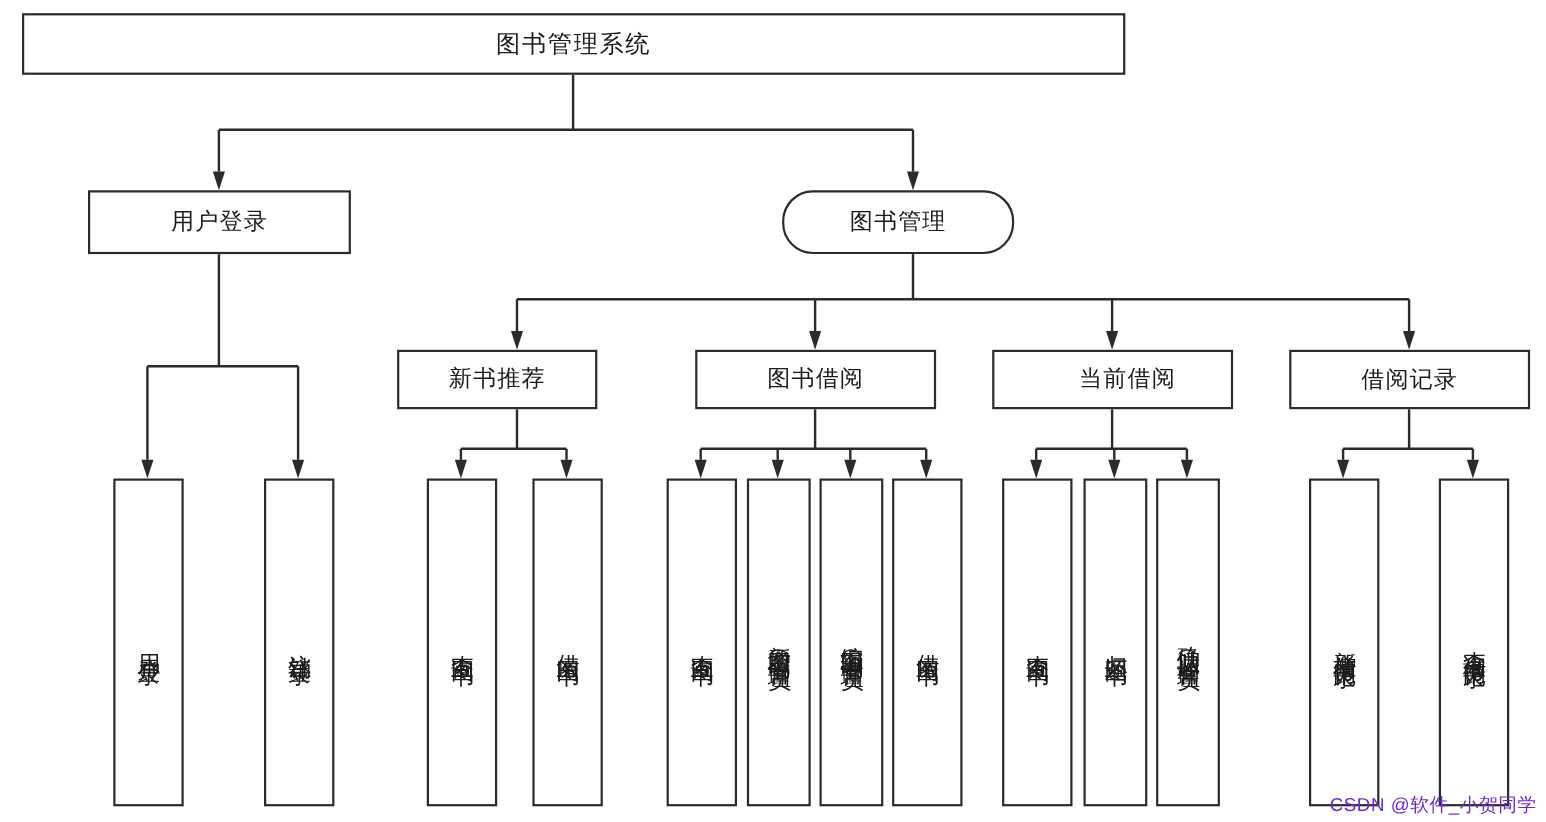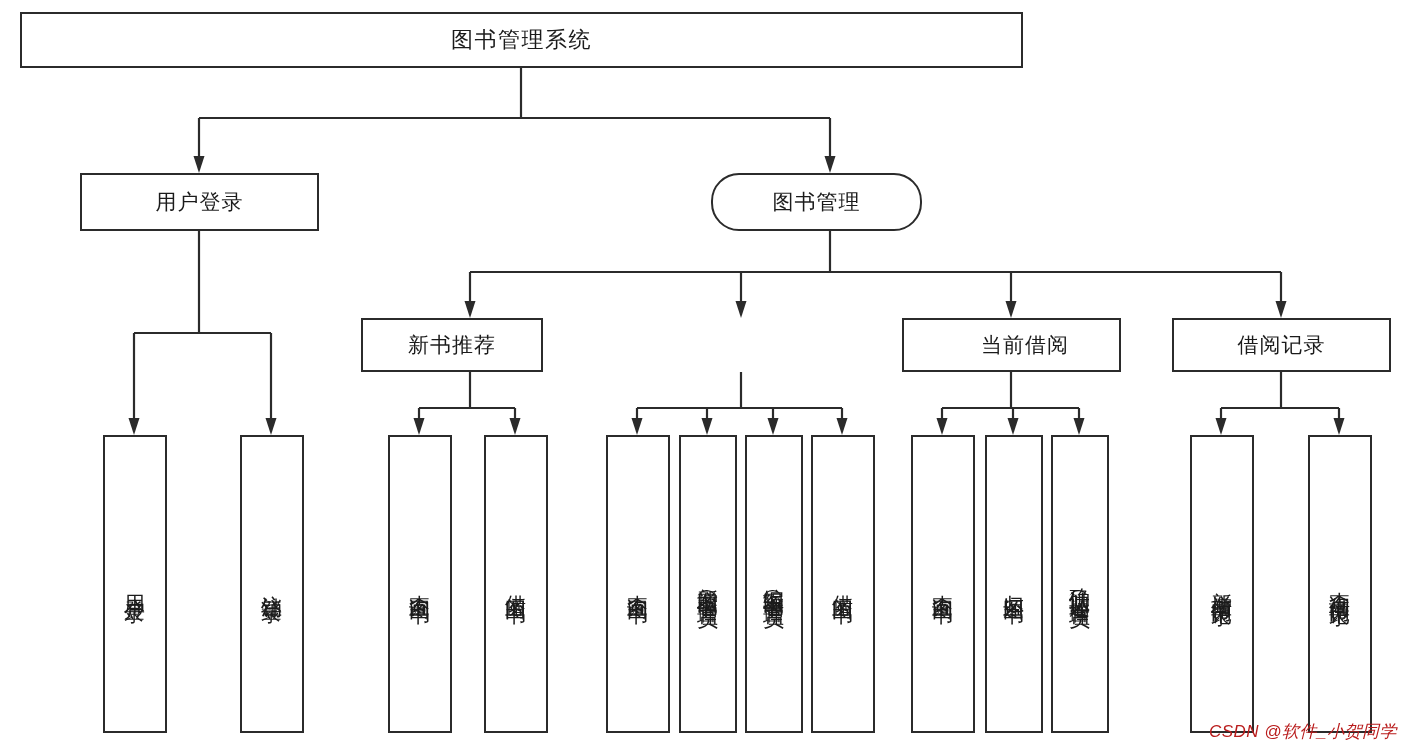--- a/index.html
+++ b/index.html
@@ -73,24 +73,23 @@
   #wires polygon.arrowhead {
     fill: #2b2b2b;
     stroke: none;
   }
   
   .watermark {
     position: absolute;
     right: 8px;
     bottom: 4px;
     font-size: 17px;
-    color: #b91c1c;
+    color: #6d28d9;
     letter-spacing: 0.5px;
     white-space: nowrap;
-    font-style: italic;
   }
 </style>
 </head>
 <body>
 
 <div id="canvas">
 
   <svg id="wires" viewBox="0 0 1405 747" xmlns="http://www.w3.org/2000/svg">
       <path d="M 521 68 L 521 118"></path>
       <path d="M 199 118 L 830 118"></path>
@@ -153,20 +152,23 @@
   <div class="node horizontal" style="left: 80px; top: 173px; width: 239px; height: 58px;">
     <span class="label">用户登录</span>
   </div>
   <div class="node horizontal" style="left: 711px; top: 173px; width: 211px; height: 58px; border-radius: 28px;">
     <span class="label">图书管理</span>
   </div>
 
   <div class="node horizontal" style="left: 361px; top: 318px; width: 182px; height: 54px;">
     <span class="label">新书推荐</span>
   </div>
+  <div class="node horizontal" style="left: 632px; top: 318px; width: 219px; height: 54px;">
+    <span class="label">图书借阅</span>
+  </div>
   <div class="node horizontal" style="left: 902px; top: 318px; width: 219px; height: 54px; padding-left: 27px;">
     <span class="label">当前借阅</span>
   </div>
   <div class="node horizontal" style="left: 1172px; top: 318px; width: 219px; height: 54px; font-family: Liberation Serif, serif;">
     <span class="label">借阅记录</span>
   </div>
 
   <div class="node vertical" style="left: 103px; top: 435px; width: 64px; height: 298px;">
     <span class="label">用户登录</span>
   </div>

